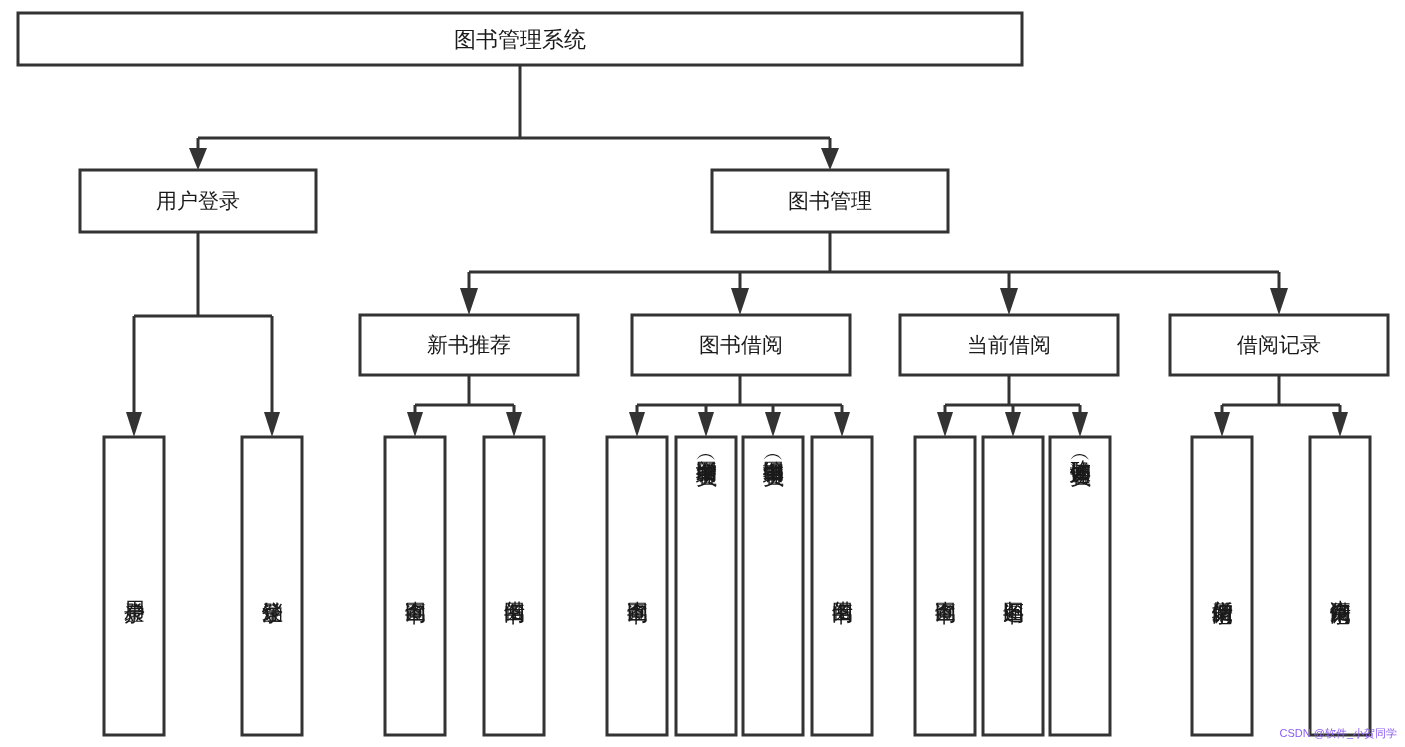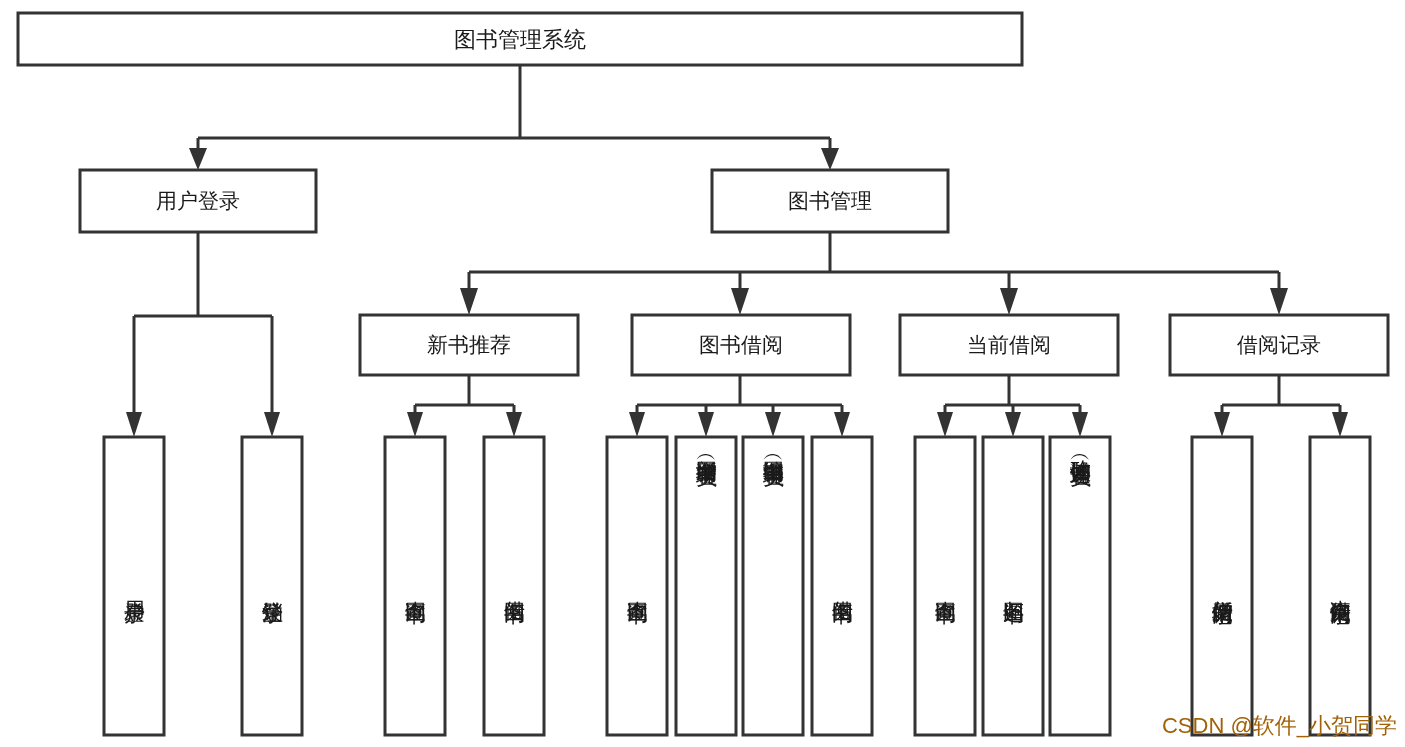--- a/index.html
+++ b/index.html
@@ -72,22 +72,22 @@
     color: #1a1a1a;
     letter-spacing: 1px;
     white-space: nowrap;
     text-align: center;
   }
   .watermark {
     position: absolute;
     right: 8px;
     bottom: 6px;
     font-family: "Liberation Sans", "DejaVu Sans", sans-serif;
-    font-size: 22px;
-    color: #a16207;
+    font-size: 11px;
+    color: #8b5cf6;
     white-space: nowrap;
     pointer-events: none;
   }
 </style>
 </head>
 <body>
 
 <div id="diagram-root">
 
   <svg id="flowchart" viewBox="0 0 1405 747">

